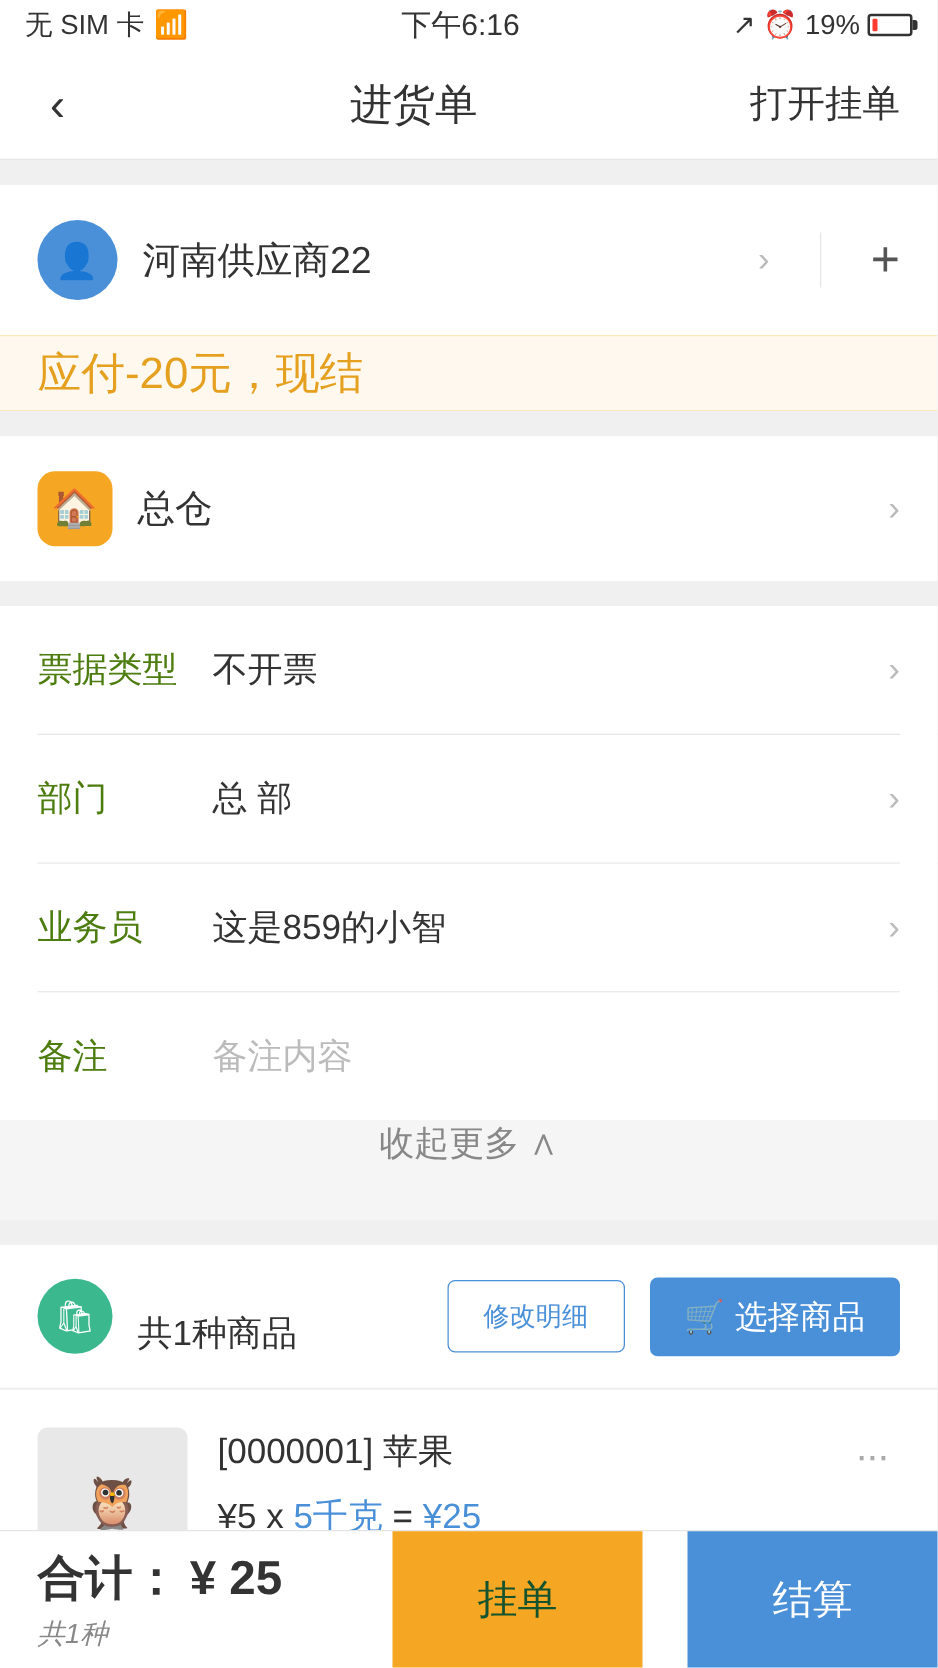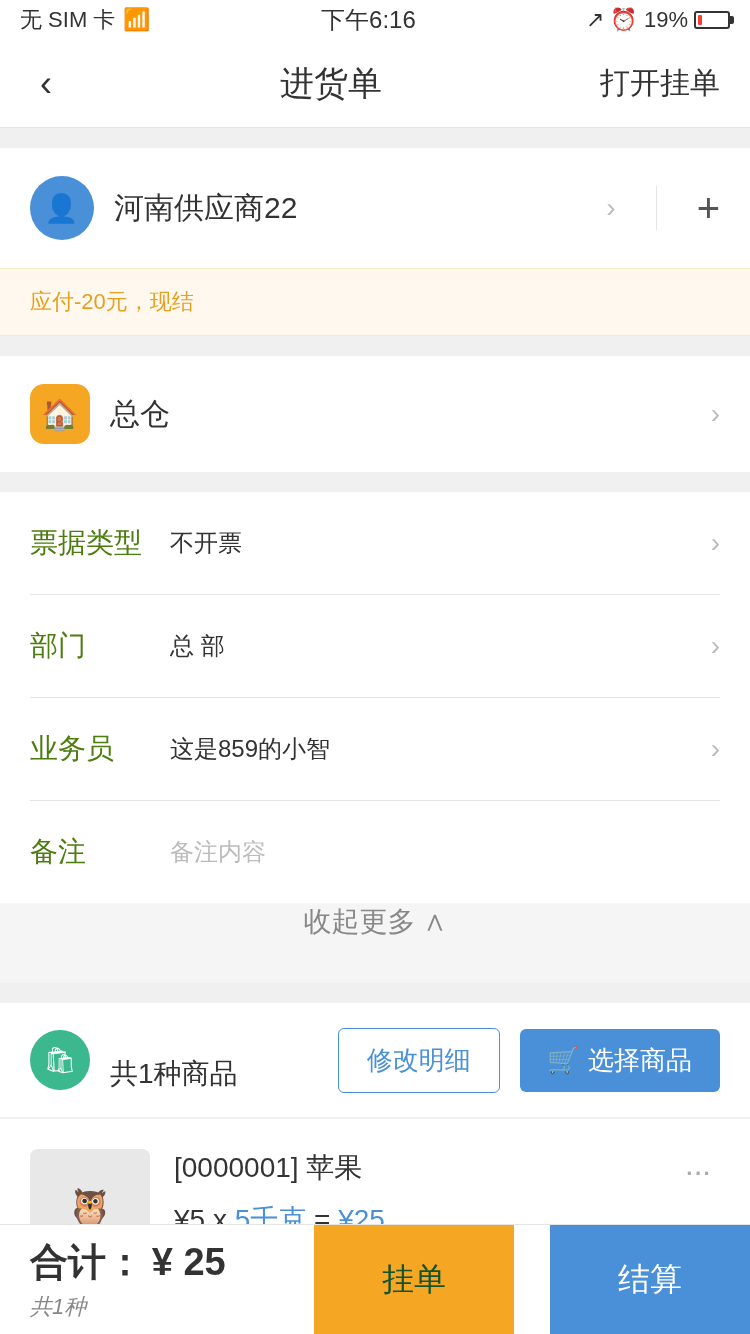--- a/index.html
+++ b/index.html
@@ -133,23 +133,23 @@
     }
     .add-icon {
       font-size: 40px;
       color: #555;
       cursor: pointer;
     }
 
     
     .notice-bar {
       background: #fff8ee;
-      padding: 18px 30px;
+      padding: 6px 30px;
       color: #e6a020;
-      font-size: 22px;
+      font-size: 35px;
       border-top: 1px solid #fce8c0;
       border-bottom: 1px solid #fce8c0;
     }
 
     
     .warehouse-row {
       background: #fff;
       display: flex;
       align-items: center;
       padding: 28px 30px;
@@ -182,21 +182,21 @@
       min-height: 100px;
     }
     .form-label {
       font-size: 28px;
       color: #4d7c0f;
       width: 140px;
       flex-shrink: 0;
     }
     .form-value {
       flex: 1;
-      font-size: 24px;
+      font-size: 28px;
       color: #333;
     }
     .form-value.placeholder {
       color: #bbb;
     }
 
     
     .collapse-row {
       background: #f5f5f5;
       height: 80px;
@@ -234,21 +234,21 @@
       font-size: 28px;
       color: #333;
       margin-top: 28px;
     }
     .btn-outline {
       border: 1px solid #4a90d9;
       color: #4a90d9;
       background: #fff;
       border-radius: 6px;
       padding: 14px 28px;
-      font-size: 26px;
+      font-size: 21px;
       cursor: pointer;
     }
     .btn-primary {
       background: #4a90d9;
       color: #fff;
       border: none;
       border-radius: 6px;
       padding: 14px 28px;
       font-size: 26px;
       cursor: pointer;

